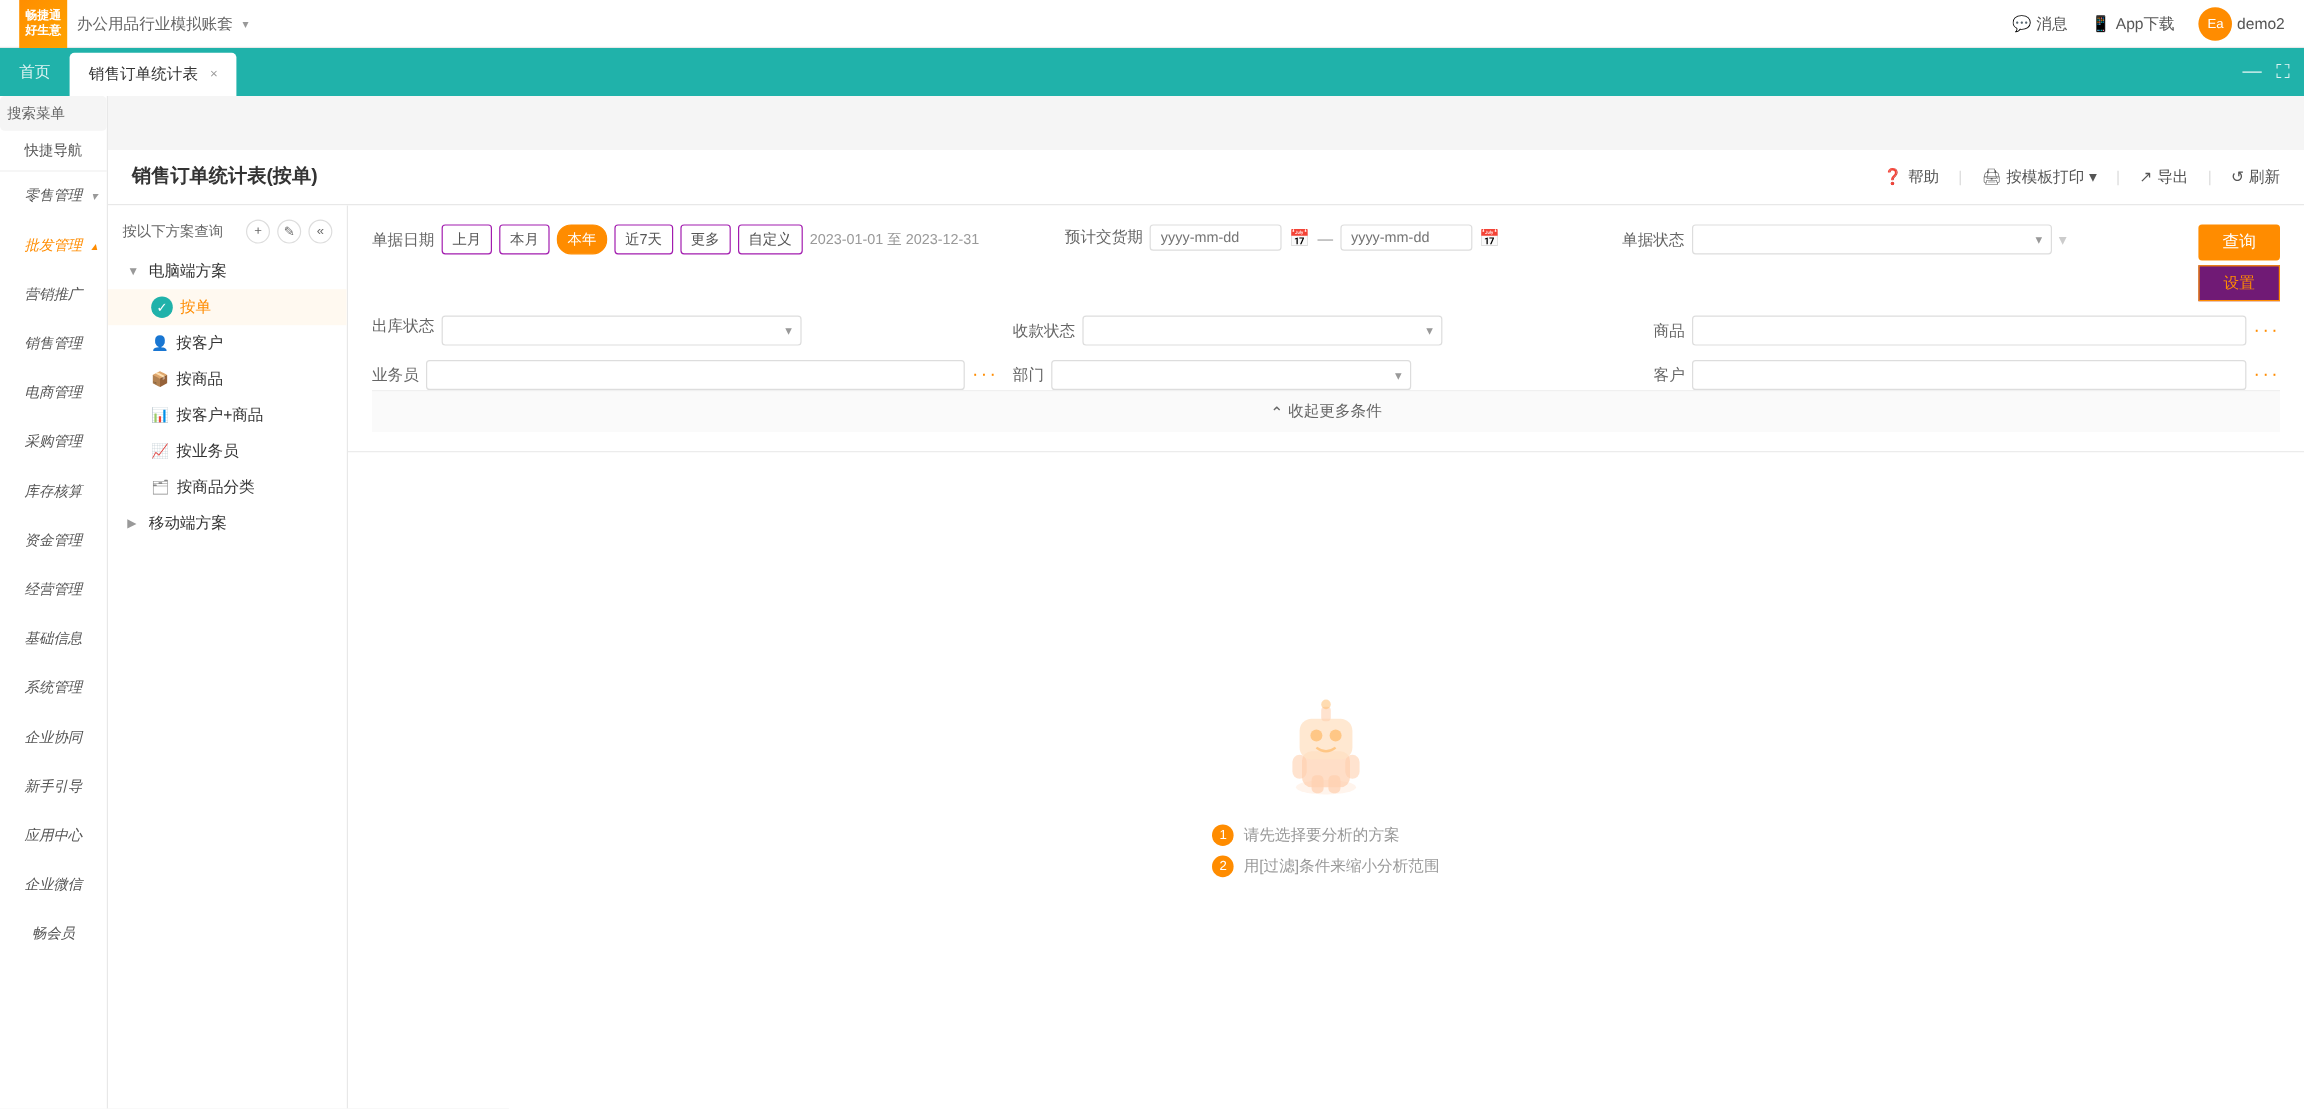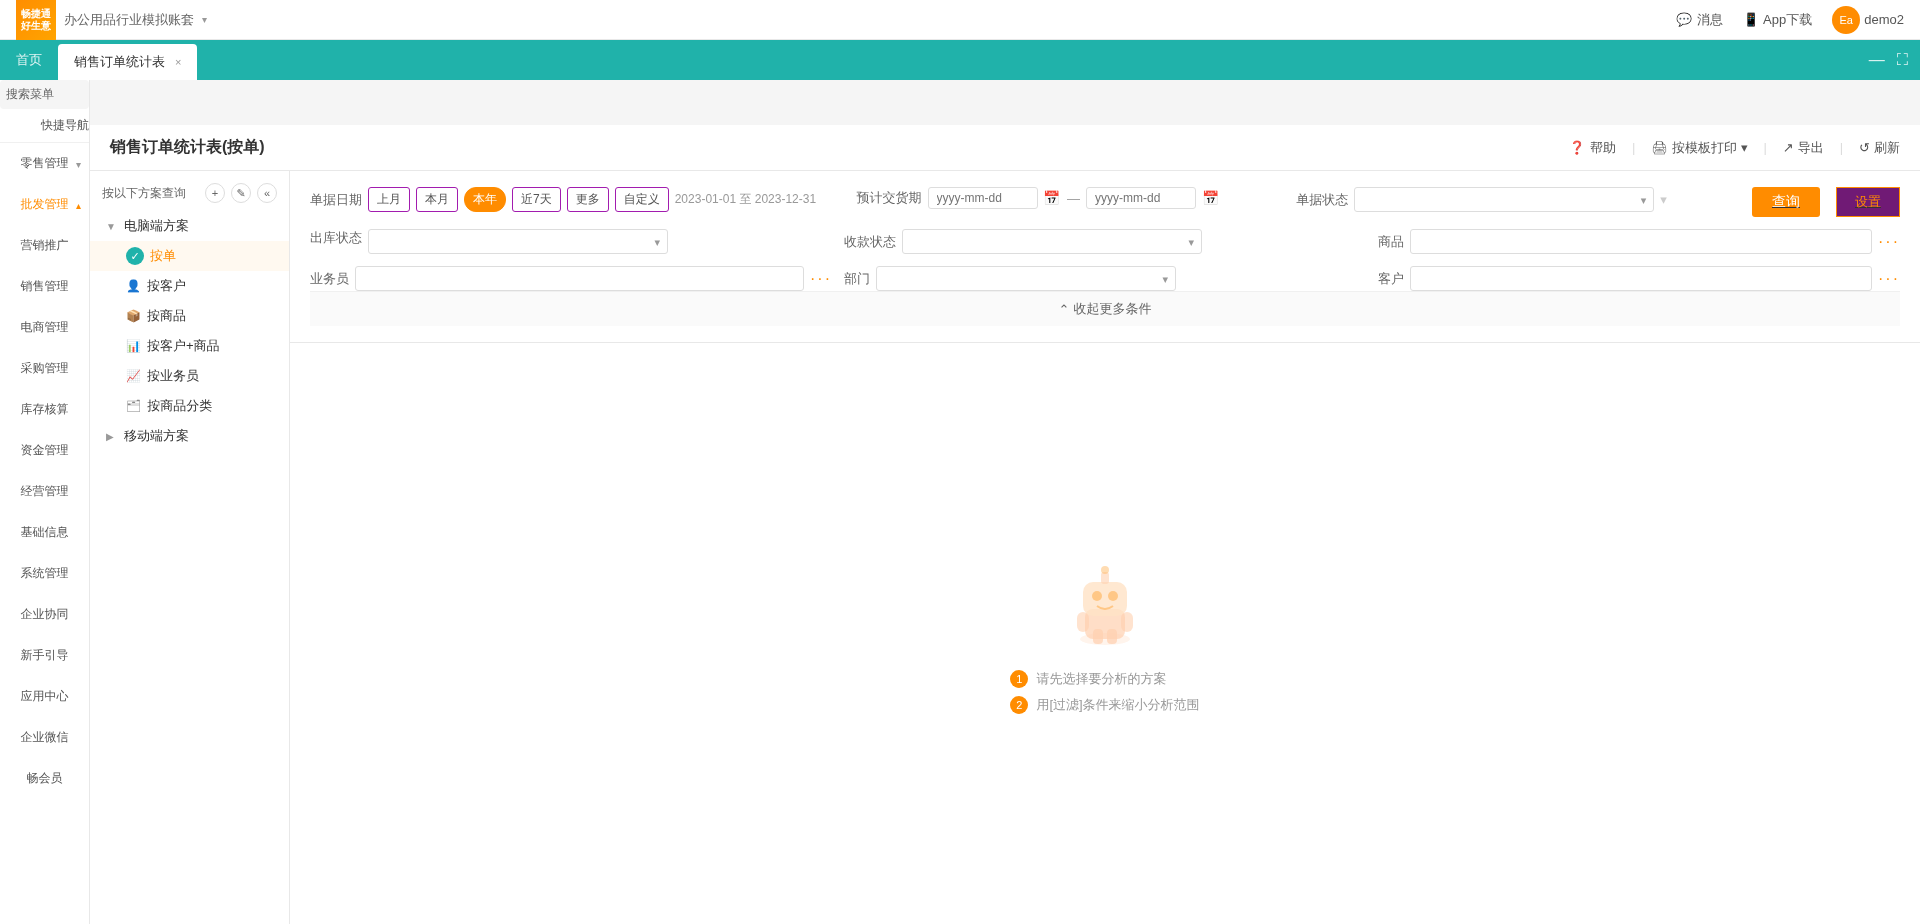--- a/index.html
+++ b/index.html
@@ -23,25 +23,25 @@
     .tab-item.active { background: #fff; color: #333; border-radius: 4px 4px 0 0; margin-top: 4px; height: 36px; }
     .tab-close { color: #999; font-size: 11px; cursor: pointer; margin-left: 4px; }
     .tab-controls { margin-left: auto; display: flex; align-items: center; gap: 12px; padding-right: 12px; }
     .tab-ctrl-btn { color: rgba(255,255,255,0.85); font-size: 16px; cursor: pointer; }
 
     
     .main-layout { display: flex; flex: 1; overflow: hidden; }
 
     
     .sidebar { width: 90px; background: #fff; border-right: 1px solid #e8e8e8; display: flex; flex-direction: column; overflow-y: auto; flex-shrink: 0; }
-    .sidebar-item { padding: 12px 0; text-align: right; cursor: pointer; font-size: 12px; color: #555; display: flex; flex-direction: column; align-items: center; gap: 4px; position: relative; }
+    .sidebar-item { padding: 12px 0; text-align: right; cursor: pointer; font-size: 12px; color: #555; display: flex; flex-direction: column; align-items: center; gap: 4px; position: relative; font-style: italic; }
     .sidebar-item.active-group { color: #ff8c00; }
     .sidebar-item .arrow { font-size: 10px; color: #999; position: absolute; right: 8px; top: 50%; transform: translateY(-50%); }
     .sidebar-search-btn { width: 100%; padding: 6px; background: #f5f5f5; border: none; border-radius: 4px; color: #666; cursor: pointer; font-size: 12px; }
-    .sidebar-nav-btn { padding: 8px 0; text-align: right; font-size: 12px; color: #555; cursor: pointer; border-bottom: 1px solid #f0f0f0; }
+    .sidebar-nav-btn { padding: 8px 0; text-align: center; font-size: 12px; color: #555; cursor: pointer; border-bottom: 1px solid #f0f0f0; }
 
     
     .content { flex: 1; display: flex; flex-direction: column; overflow: hidden; background: #f5f5f5; }
 
     
     .page-header { background: #fff; padding: 12px 20px; display: flex; align-items: center; justify-content: space-between; border-bottom: 1px solid #e8e8e8; margin-top: 45px; }
     .page-title { font-size: 16px; font-weight: bold; color: #333; }
     .page-header-actions { display: flex; align-items: center; gap: 16px; }
     .header-action-btn { display: flex; align-items: center; gap: 4px; color: #555; font-size: 13px; cursor: pointer; }
     .header-action-divider { color: #ddd; }
@@ -82,21 +82,21 @@
     .settings-btn { background: #701a75; color: #ff8c00; border: 1px solid #ff8c00; padding: 5px 18px; border-radius: 0; font-size: 13px; cursor: pointer; font-family: inherit; }
 
     
     .empty-state { flex: 1; display: flex; flex-direction: column; align-items: center; justify-content: center; background: #fff; gap: 16px; padding: 40px; }
     .empty-icon { width: 100px; height: 100px; opacity: 0.6; }
     .empty-tips { display: flex; flex-direction: column; gap: 8px; }
     .empty-tip { display: flex; align-items: center; gap: 8px; font-size: 13px; color: #999; }
     .tip-num { width: 18px; height: 18px; border-radius: 50%; background: #ff8c00; color: white; font-size: 11px; display: flex; align-items: center; justify-content: center; flex-shrink: 0; }
     .filter-cell-label { font-size: 13px; color: #666; white-space: nowrap; }
     .filter-input-full { border: 1px solid #ddd; border-radius: 3px; padding: 4px 8px; font-size: 13px; color: #333; outline: none; background: #fff; flex: 1; }
-    .side-btns { display: flex; flex-direction: row; gap: 16px; padding-left: 16px; flex-shrink: 0; text-decoration: underline; }
+    .side-btns { display: flex; flex-direction: column; gap: 4px; padding-left: 16px; flex-shrink: 0; }
   </style>
 </head>
 <body>
 
 <div class="top-bar">
   <div class="top-bar-left">
     <div class="logo-box">
       <div class="logo-text">畅捷通<br>好生意</div>
     </div>
     <span class="app-title">办公用品行业模拟账套</span>

